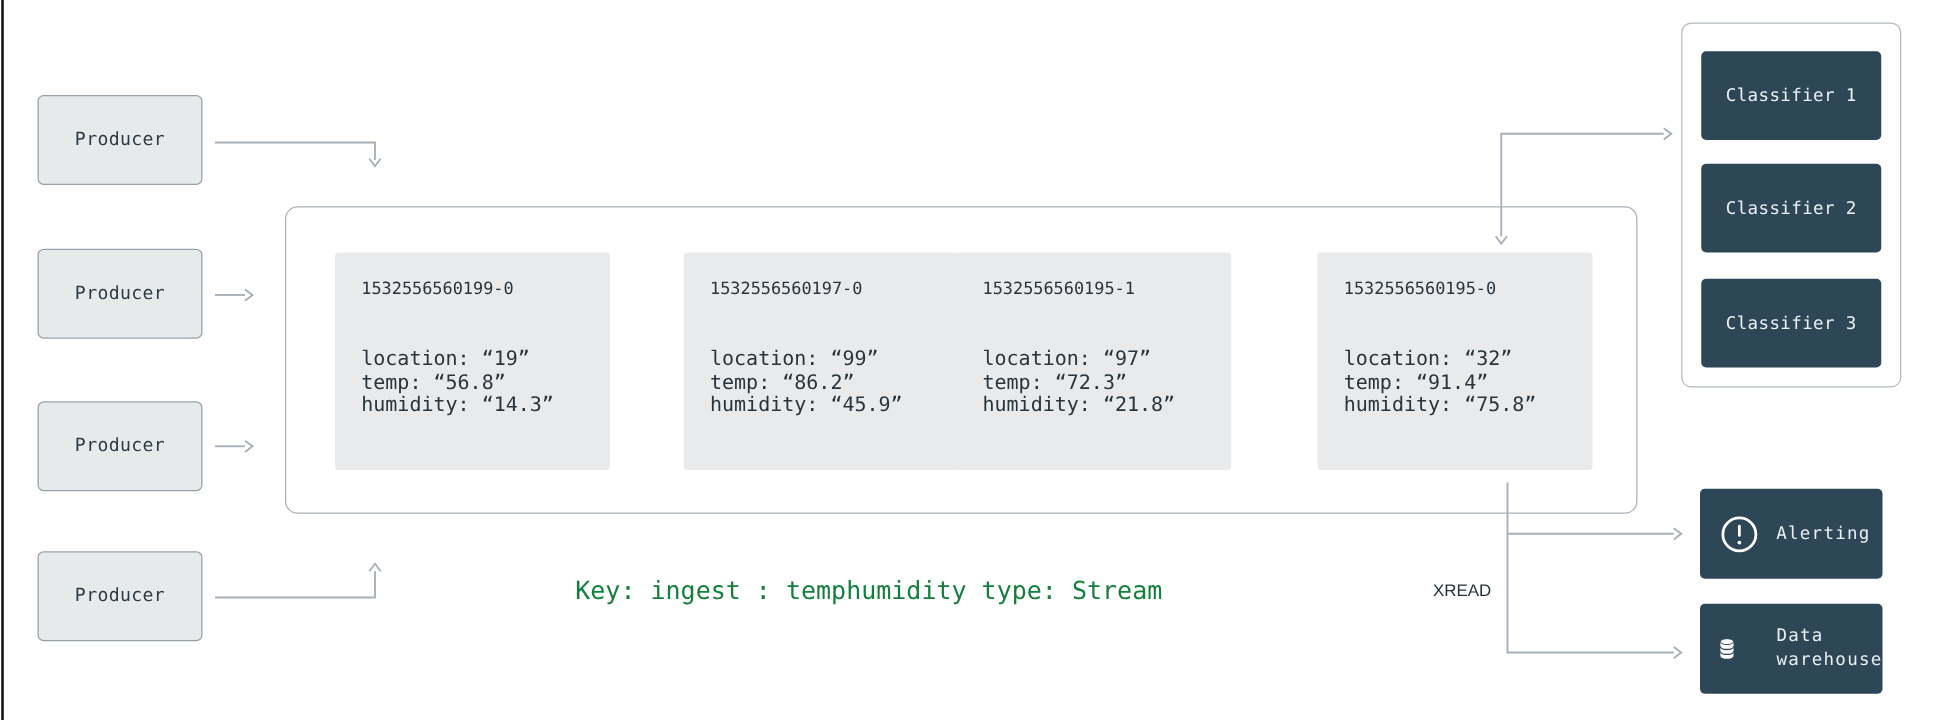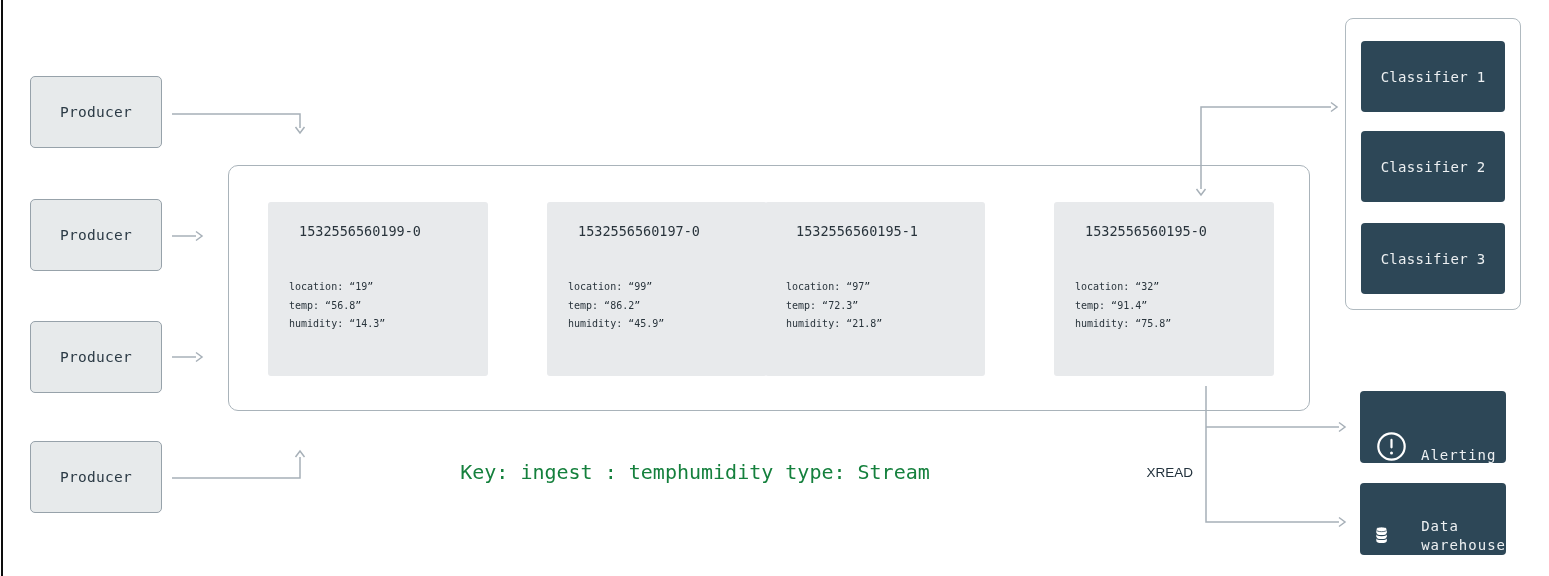--- a/index.html
+++ b/index.html
@@ -23,22 +23,22 @@
   .stream-box{
     position:absolute;left:228px;top:165px;width:1082px;height:246px;
     background:#ffffff;border:1px solid #a9b3ba;border-radius:10px;box-sizing:border-box;
   }
   .entry{
     position:absolute;top:36px;width:220px;height:174px;
     background:#e8eaec;border-radius:3px;box-sizing:border-box;
     padding:20px 21px;color:#29343c;
   }
   .e0{left:39px}.e1{left:318px}.e2{left:536px}.e3{left:825px}
-  .entry .entry-id{font-size:13.5px;line-height:19px;margin-bottom:37px;margin-left:10px;}
-  .entry .field{font-size:10px;line-height:18.5px;}
+  .entry .entry-id{font-size:13.5px;line-height:19px;margin-bottom:37px;}
+  .entry .field{font-size:16px;line-height:18.5px;}
 
   
   .key-caption{
     position:absolute;left:430px;top:460px;width:530px;text-align:center;
     color:#15803d;font-size:20px;letter-spacing:0;white-space:nowrap;
   }
 
   
   .cmd-label{
     position:absolute;font-family:"Liberation Sans",sans-serif;
@@ -57,21 +57,21 @@
     background:#2d4757;border-radius:4px;color:#edf0f2;
     display:flex;align-items:center;justify-content:center;
     font-size:14px;letter-spacing:.3px;
   }
   .c0{top:22px}.c1{top:112px}.c2{top:204px}
 
   
   .dark-node{
     position:absolute;left:1360px;width:146px;height:72px;
     background:#2d4757;border-radius:4px;color:#edf0f2;
-    display:flex;align-items:flex-end;box-sizing:border-box;
+    display:flex;align-items:center;box-sizing:border-box;
     padding-left:15px;font-size:14px;letter-spacing:1px;
   }
   .alerting{top:391px;gap:13px;}
   .warehouse{top:483px;gap:12px;}
   .dark-node .label-lines{line-height:19px;margin-left:21px;}
 
   
   svg.connectors{position:absolute;left:0;top:0;pointer-events:none;}
   .conn{stroke:#a7b0b8;stroke-width:1.5;fill:none;}
 </style>

